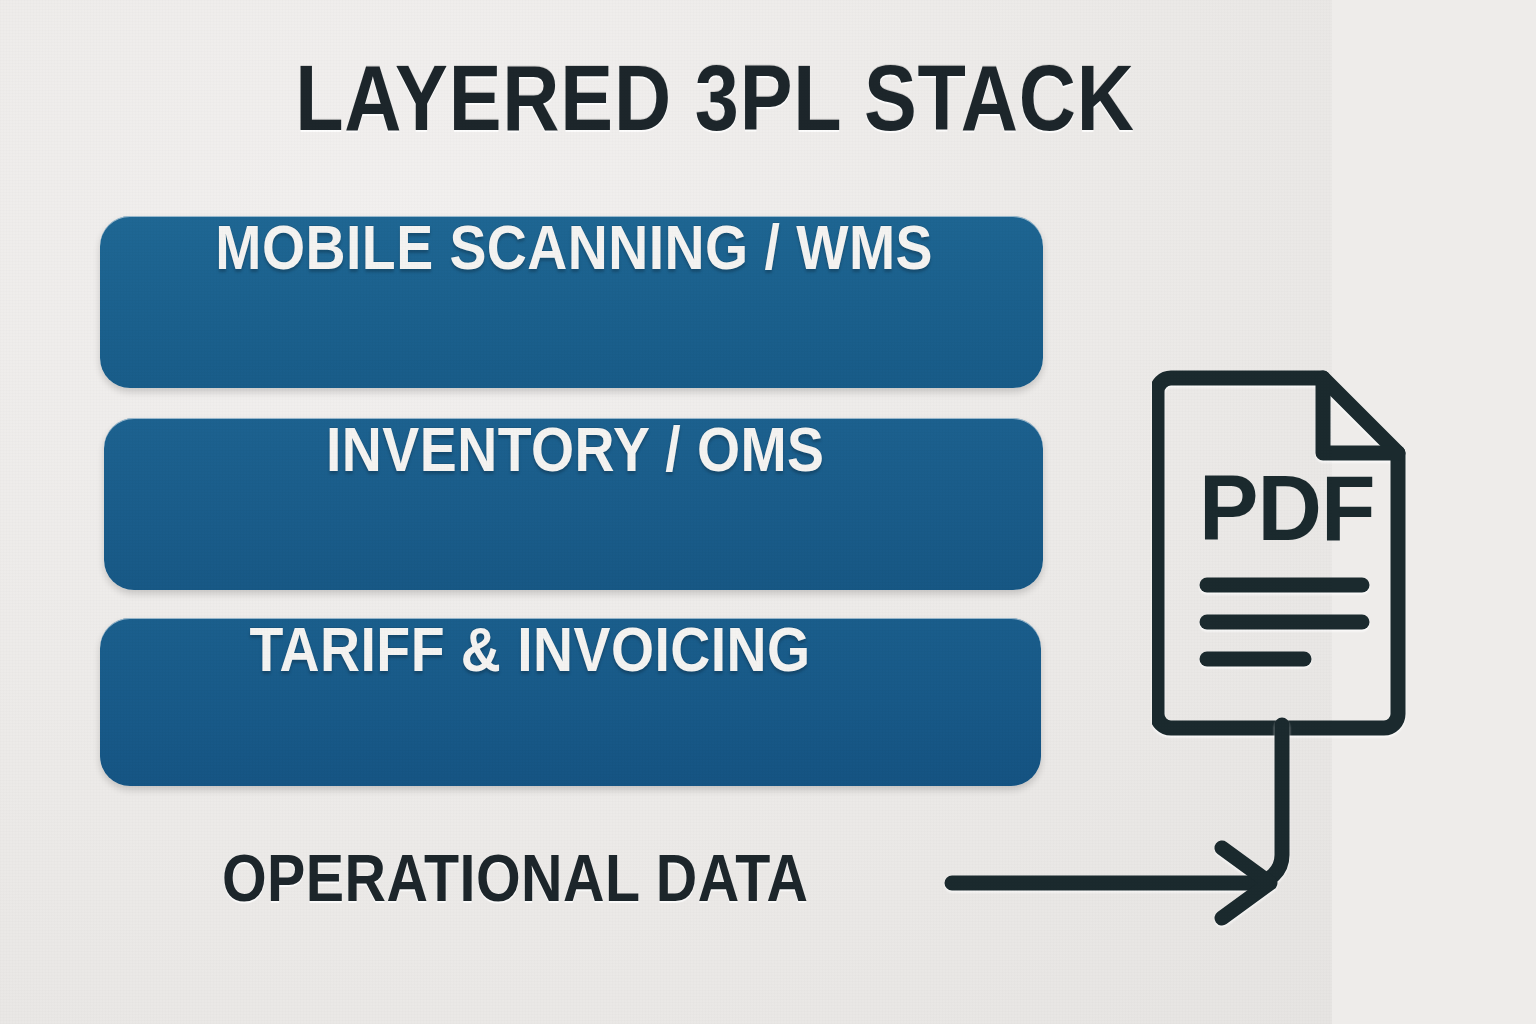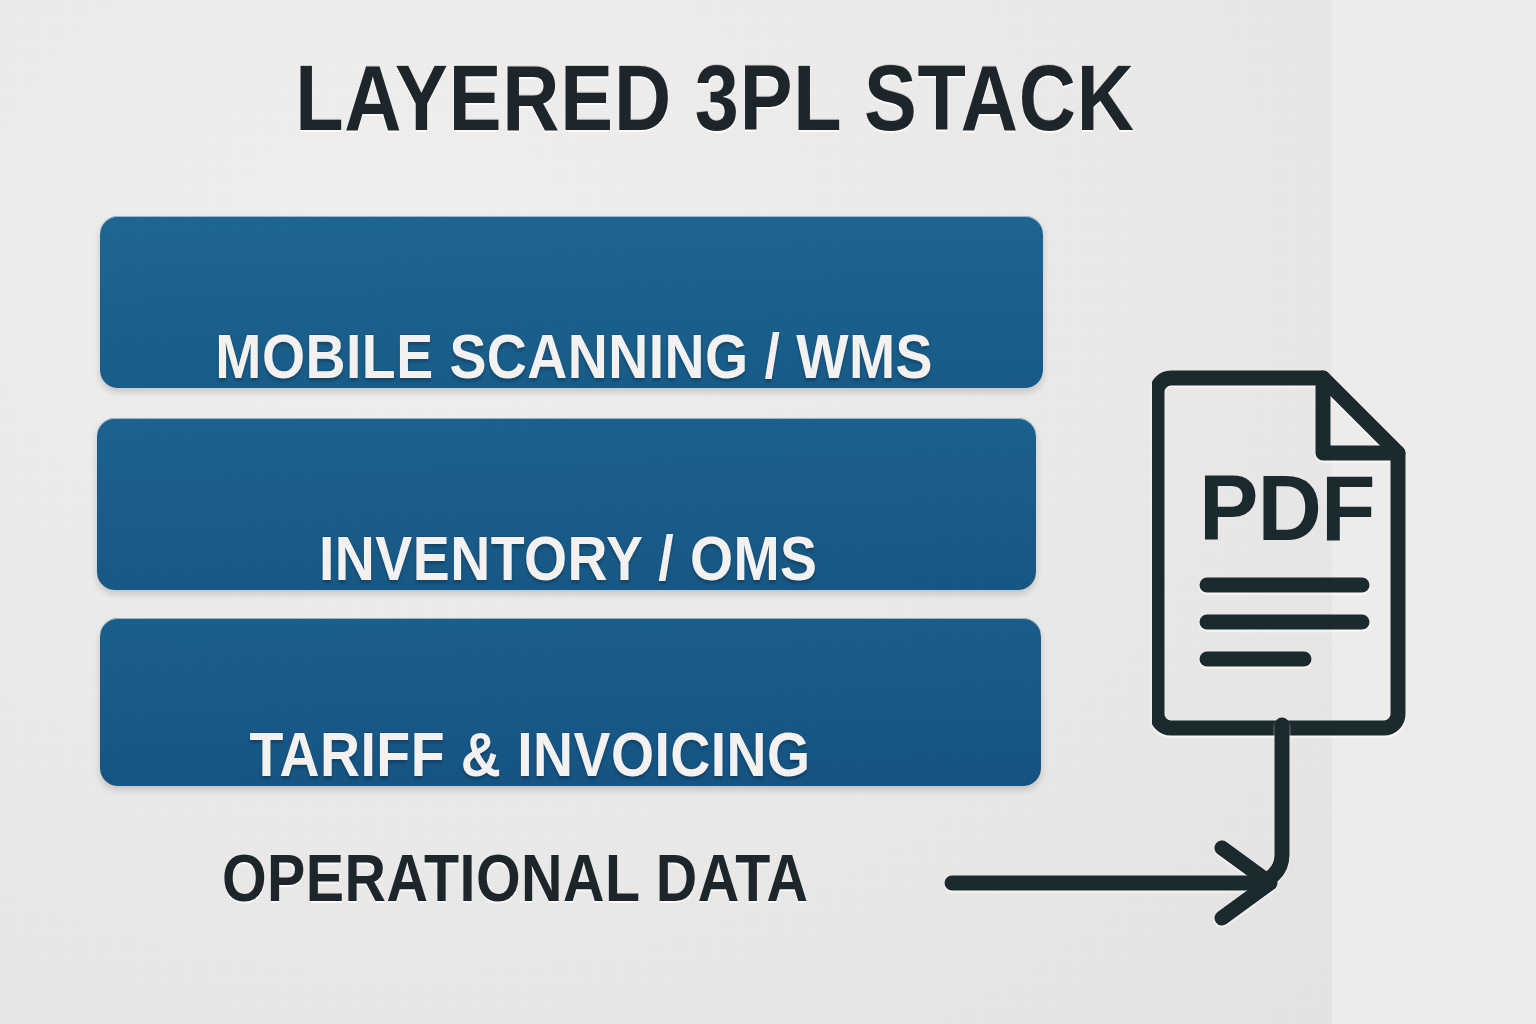--- a/index.html
+++ b/index.html
@@ -44,47 +44,47 @@
     letter-spacing: 1px;
     color: #1d262b;
     transform: scaleX(0.86);
     transform-origin: center top;
     text-shadow: 0 2px 1px rgba(255,255,255,0.85), 0 -1px 0 rgba(0,0,0,0.12);
     white-space: nowrap;
   }
 
   .bar {
     position: absolute;
-    border-radius: 18px;
+    border-radius: 30px;
     box-shadow:
       0 4px 7px rgba(0,0,0,0.16),
       0 1px 0 rgba(255,255,255,0.55) inset;
     display: flex;
-    align-items: flex-end;
+    align-items: flex-start;
   }
   .bar .bar-label {
     width: 100%;
     color: #f4f3f1;
     font-weight: 700;
     font-size: 63px;
     line-height: 1;
     letter-spacing: 0.5px;
     transform: scaleX(0.88);
     white-space: nowrap;
     text-shadow: 0 3px 3px rgba(0,0,0,0.22), 0 -1px 0 rgba(0,0,0,0.10);
   }
 
   #bar-1 {
     left: 100px; top: 216px; width: 943px; height: 172px;
     background: linear-gradient(178deg, #1f6794 0%, #1b608d 55%, #185b88 100%);
   }
   #bar-1 .bar-label { text-align: center; transform-origin: 50% 50%; padding-left: 6px; }
 
   #bar-2 {
-    left: 97px; top: 418px; width: 939px; height: 172px;
+    left: 104px; top: 418px; width: 939px; height: 172px;
     background: linear-gradient(178deg, #1d6290 0%, #1a5c8a 55%, #175784 100%);
   }
   #bar-2 .bar-label { text-align: center; transform-origin: 50% 50%; padding-left: 4px; }
 
   #bar-3 {
     left: 100px; top: 618px; width: 941px; height: 168px;
     background: linear-gradient(178deg, #1b5f8d 0%, #185988 55%, #155382 100%);
   }
   #bar-3 .bar-label { text-align: center; transform-origin: 50% 50%; padding-right: 92px; }
 

